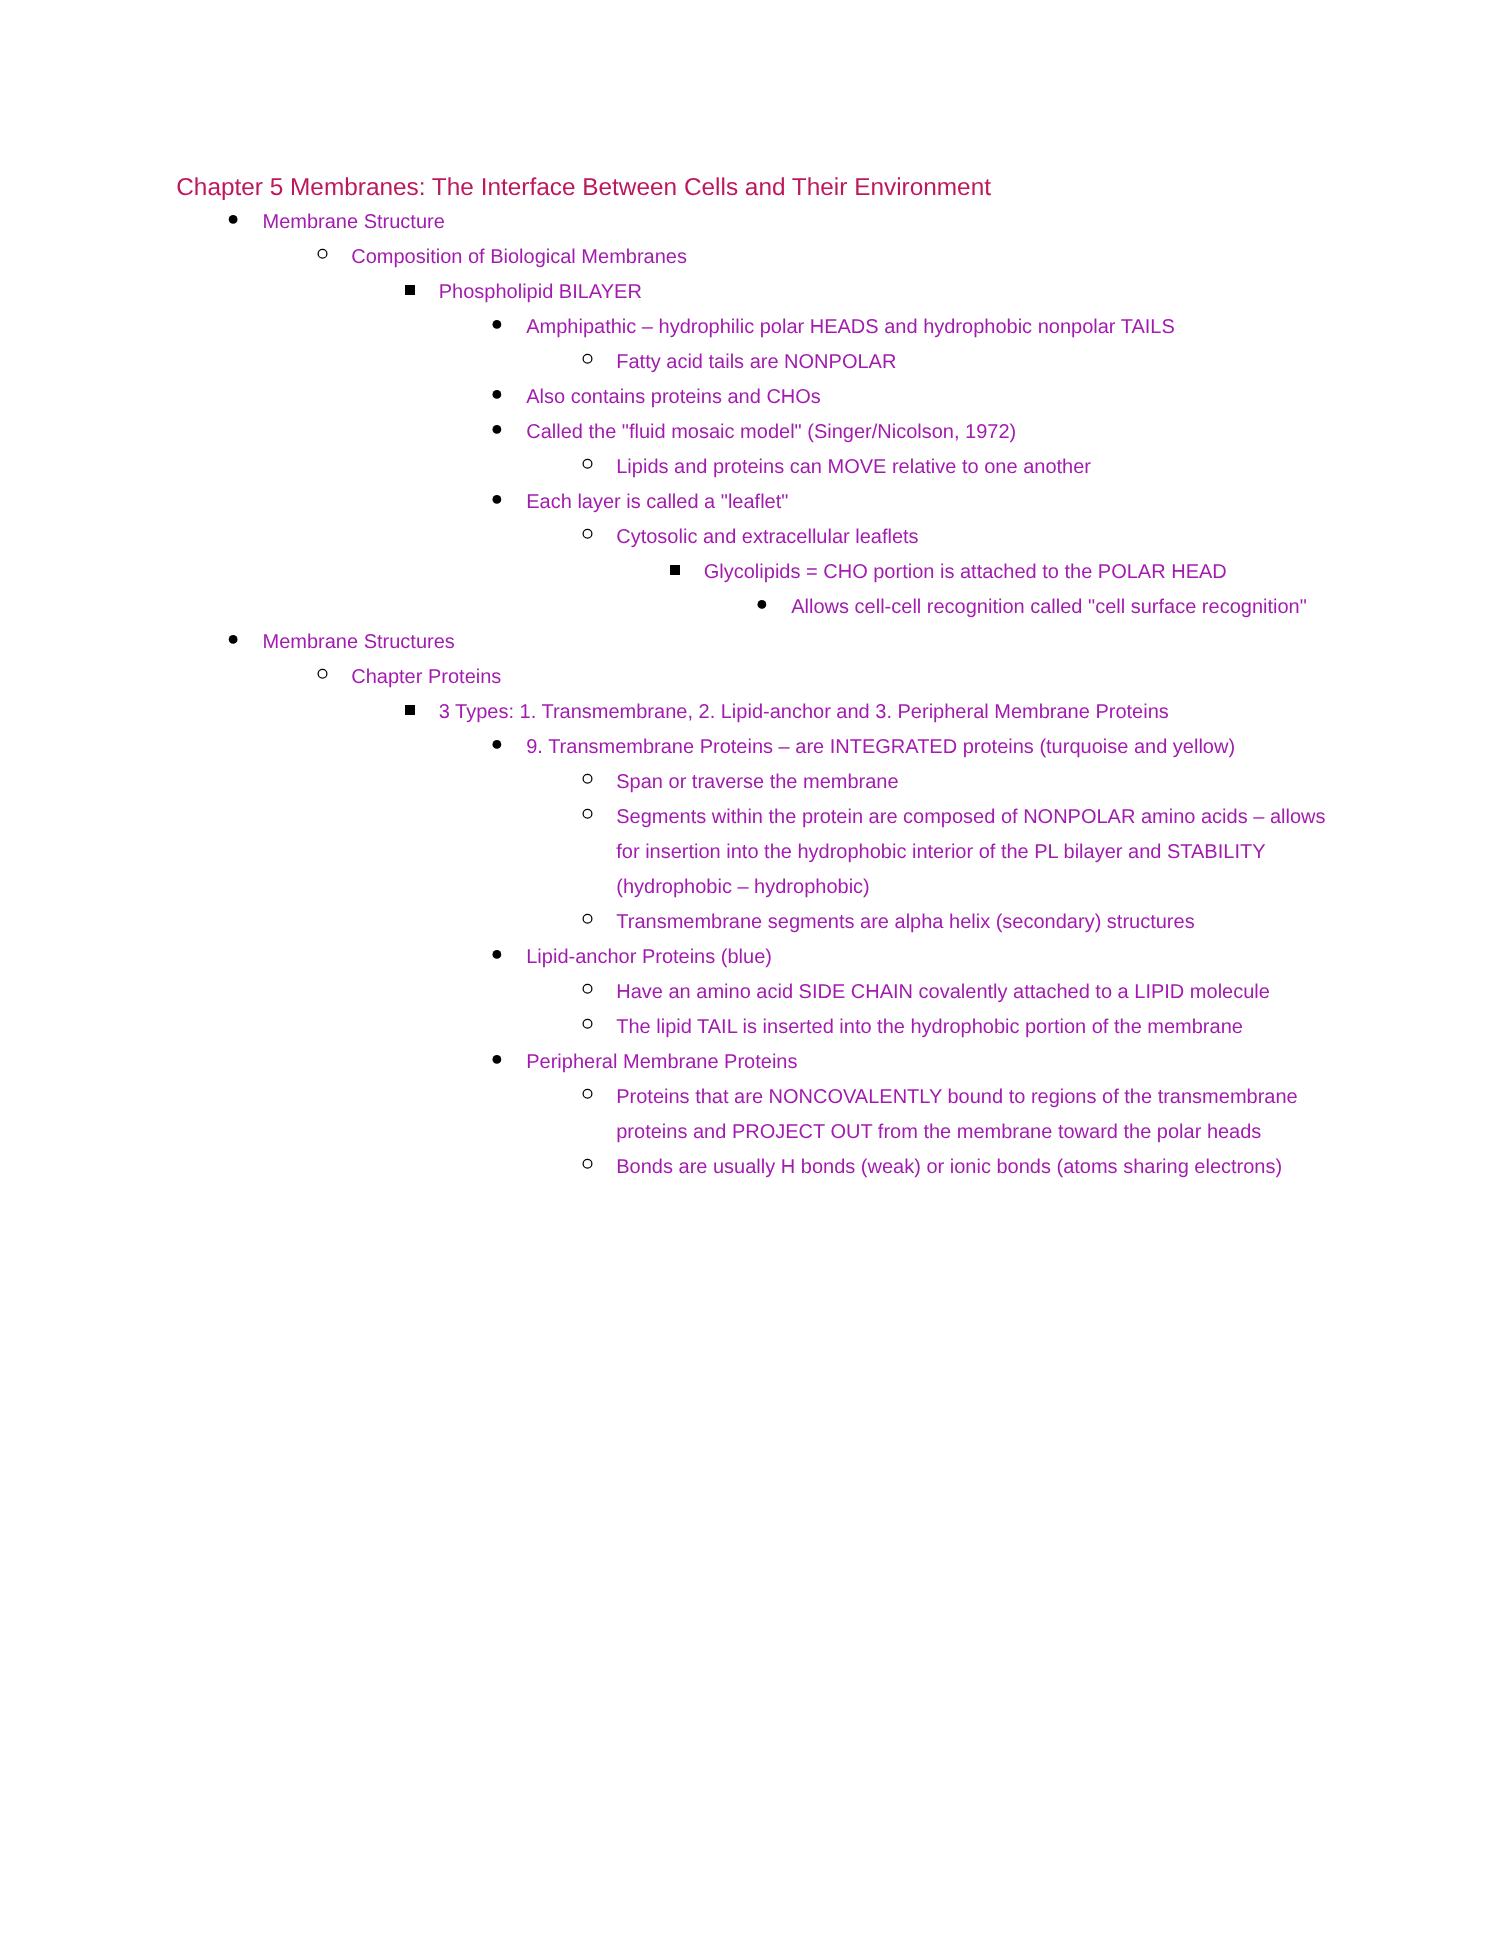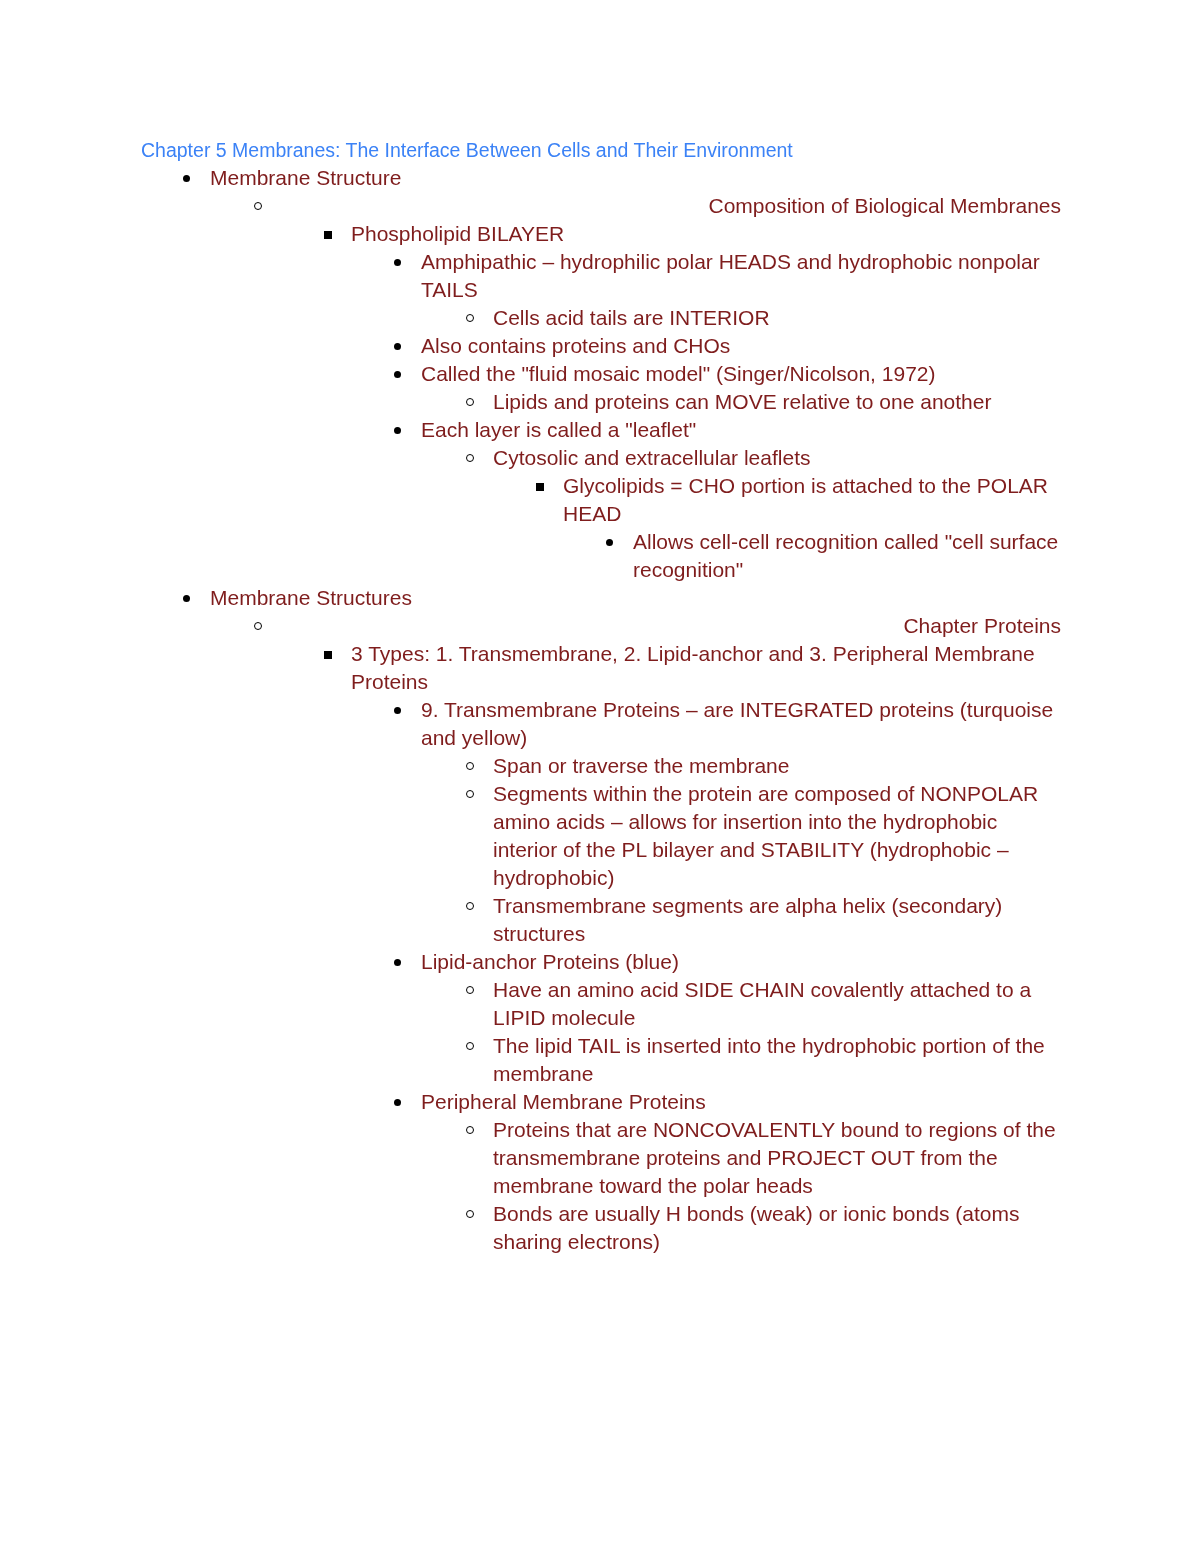--- a/index.html
+++ b/index.html
@@ -19,29 +19,29 @@
   }
   .doc-body {
     position: absolute;
     left: 141px;
     top: 136px;
     width: 920px;
   }
   .doc-title {
     font-size: 19.5px;
     line-height: 28px;
-    color: #3b82f6;
+    color: #be185d;
     white-space: nowrap;
   }
   
   .ol-item {
     position: relative;
-    font-size: 21px;
+    font-size: 16px;
     line-height: 28px;
-    color: #7f1d1d;
+    color: #a21caf;
   }
   .ol-item > .bullet {
     position: absolute;
     left: 0;
     top: 0;
     width: 28px;
     text-align: left;
     line-height: 28px;
     color: #000000;
   }
@@ -72,21 +72,21 @@
   .bullet .g-square {
     display: inline-block;
     width: 8px;
     height: 8px;
     background: #000000;
     vertical-align: 2px;
     margin-left: 1px;
   }
   
   .lvl1 { margin-left: 41px;  width: 879px; }
-  .lvl2 { margin-left: 112px; width: 808px; text-align: right; }
+  .lvl2 { margin-left: 112px; width: 808px; }
   .lvl3 { margin-left: 182px; width: 738px; }
   .lvl4 { margin-left: 252px; width: 668px; }
   .lvl5 { margin-left: 324px; width: 596px; }
   .lvl6 { margin-left: 394px; width: 526px; }
   .lvl7 { margin-left: 464px; width: 456px; }
 </style>
 </head>
 <body>
 
 <div class="page">
@@ -106,21 +106,21 @@
         <div class="ol-item lvl3">
           <span class="bullet"><span class="g-square"></span></span>
           <span class="txt">Phospholipid BILAYER</span>
         </div>
         <div class="ol-item lvl4">
           <span class="bullet"><span class="g-disc"></span></span>
           <span class="txt">Amphipathic – hydrophilic polar HEADS and hydrophobic nonpolar TAILS</span>
         </div>
         <div class="ol-item lvl5">
           <span class="bullet"><span class="g-circle"></span></span>
-          <span class="txt">Cells acid tails are INTERIOR</span>
+          <span class="txt">Fatty acid tails are NONPOLAR</span>
         </div>
         <div class="ol-item lvl4">
           <span class="bullet"><span class="g-disc"></span></span>
           <span class="txt">Also contains proteins and CHOs</span>
         </div>
         <div class="ol-item lvl4">
           <span class="bullet"><span class="g-disc"></span></span>
           <span class="txt">Called the "fluid mosaic model" (Singer/Nicolson, 1972)</span>
         </div>
         <div class="ol-item lvl5">

